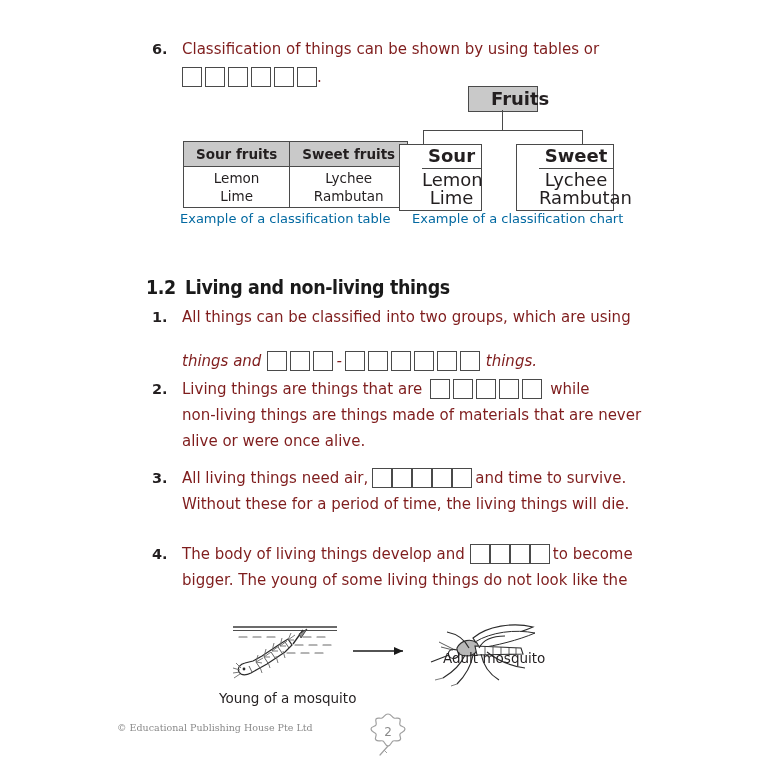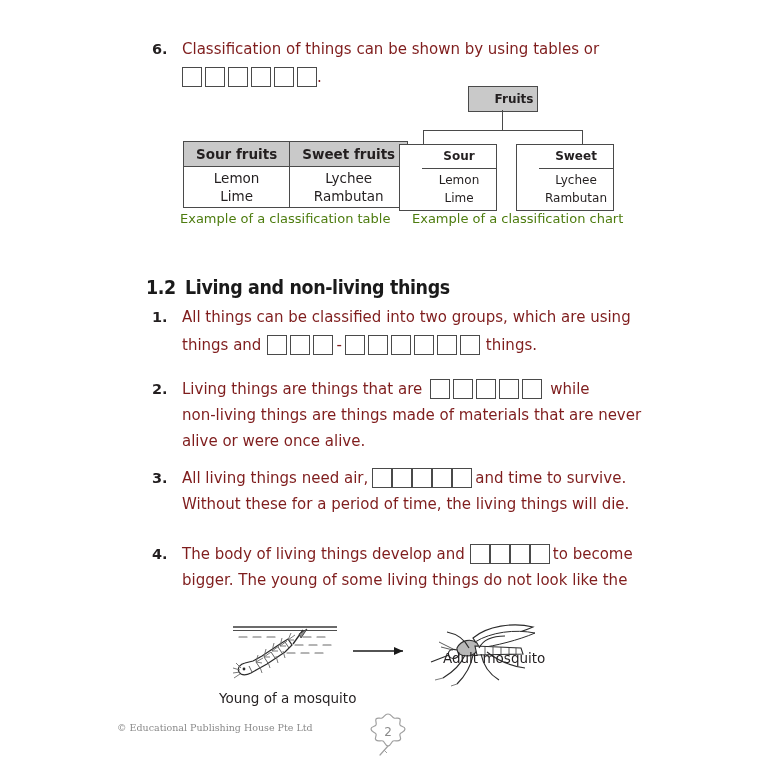--- a/index.html
+++ b/index.html
@@ -96,21 +96,21 @@
   
   .chart {
     position: absolute;
   }
   .node {
     position: absolute;
     border: 1.3px solid #4a4a4a;
     box-sizing: border-box;
     background: #fff;
     text-align: center;
-    font-size: 12px;
+    font-size: 18px;
     color: #231f20;
     padding-left: 22px;
   }
   .node .nhead {
     font-weight: bold;
     line-height: 20px;
     padding: 1px 0 2px 0;
   }
   .node.filled {
     background: #c9c9c9;
@@ -123,21 +123,21 @@
     white-space: pre-line;
   }
   .connector {
     position: absolute;
     background: #4a4a4a;
   }
 
   .caption {
     position: absolute;
     font-size: 13px;
-    color: #4d7c0f;
+    color: #0369a1;
     white-space: nowrap;
   }
 
   
   .section-head {
     position: absolute;
     font-family: "DejaVu Sans", "Liberation Sans", sans-serif;
     font-weight: bold;
     font-size: 19px;
     letter-spacing: -0.4px;
@@ -230,21 +230,21 @@
 
     <div class="node filled" style="left:68px; top:0px; width:70px;">
       <div class="nhead">Fruits</div>
     </div>
 
     <div class="connector" style="left:102px; top:24px; width:1.3px; height:21px;"></div>
     <div class="connector" style="left:23px; top:44px; width:160px; height:1.3px;"></div>
     <div class="connector" style="left:23px; top:44px; width:1.3px; height:15px;"></div>
     <div class="connector" style="left:182px; top:44px; width:1.3px; height:15px;"></div>
 
-    <div class="node" style="left:-1px; top:58px; width:98px;">
+    <div class="node" style="left:-1px; top:58px; width:83px;">
       <div class="nhead">Sour</div>
       <div class="nbody">Lemon
 Lime</div>
     </div>
 
     <div class="node" style="left:116px; top:58px; width:98px;">
       <div class="nhead">Sweet</div>
       <div class="nbody">Lychee
 Rambutan</div>
     </div>
@@ -254,21 +254,21 @@
   <div class="section-head" style="left:146px; top:276px;">
     <span class="snum">1.2</span><span>Living and non-living things</span>
   </div>
 
   <div class="q" style="left:152px; top:304px; width:460px;">
     <div class="q-num">1.</div>
     <div class="q-body">
       <div class="q-line">
         <span class="txt">All things can be classified into two groups, which are using</span>
       </div>
-      <div class="q-line" style="margin-top:2px;">
+      <div class="q-line" style="margin-top:18px;font-style:italic;">
         <span class="txt">things and</span>
         <span style="width:6px;"></span>
         <span class="boxes gap">
           <span class="abox"></span>
           <span class="abox"></span>
           <span class="abox"></span>
         </span>
         <span class="hyphen">-</span>
         <span class="boxes gap">
           <span class="abox"></span>

